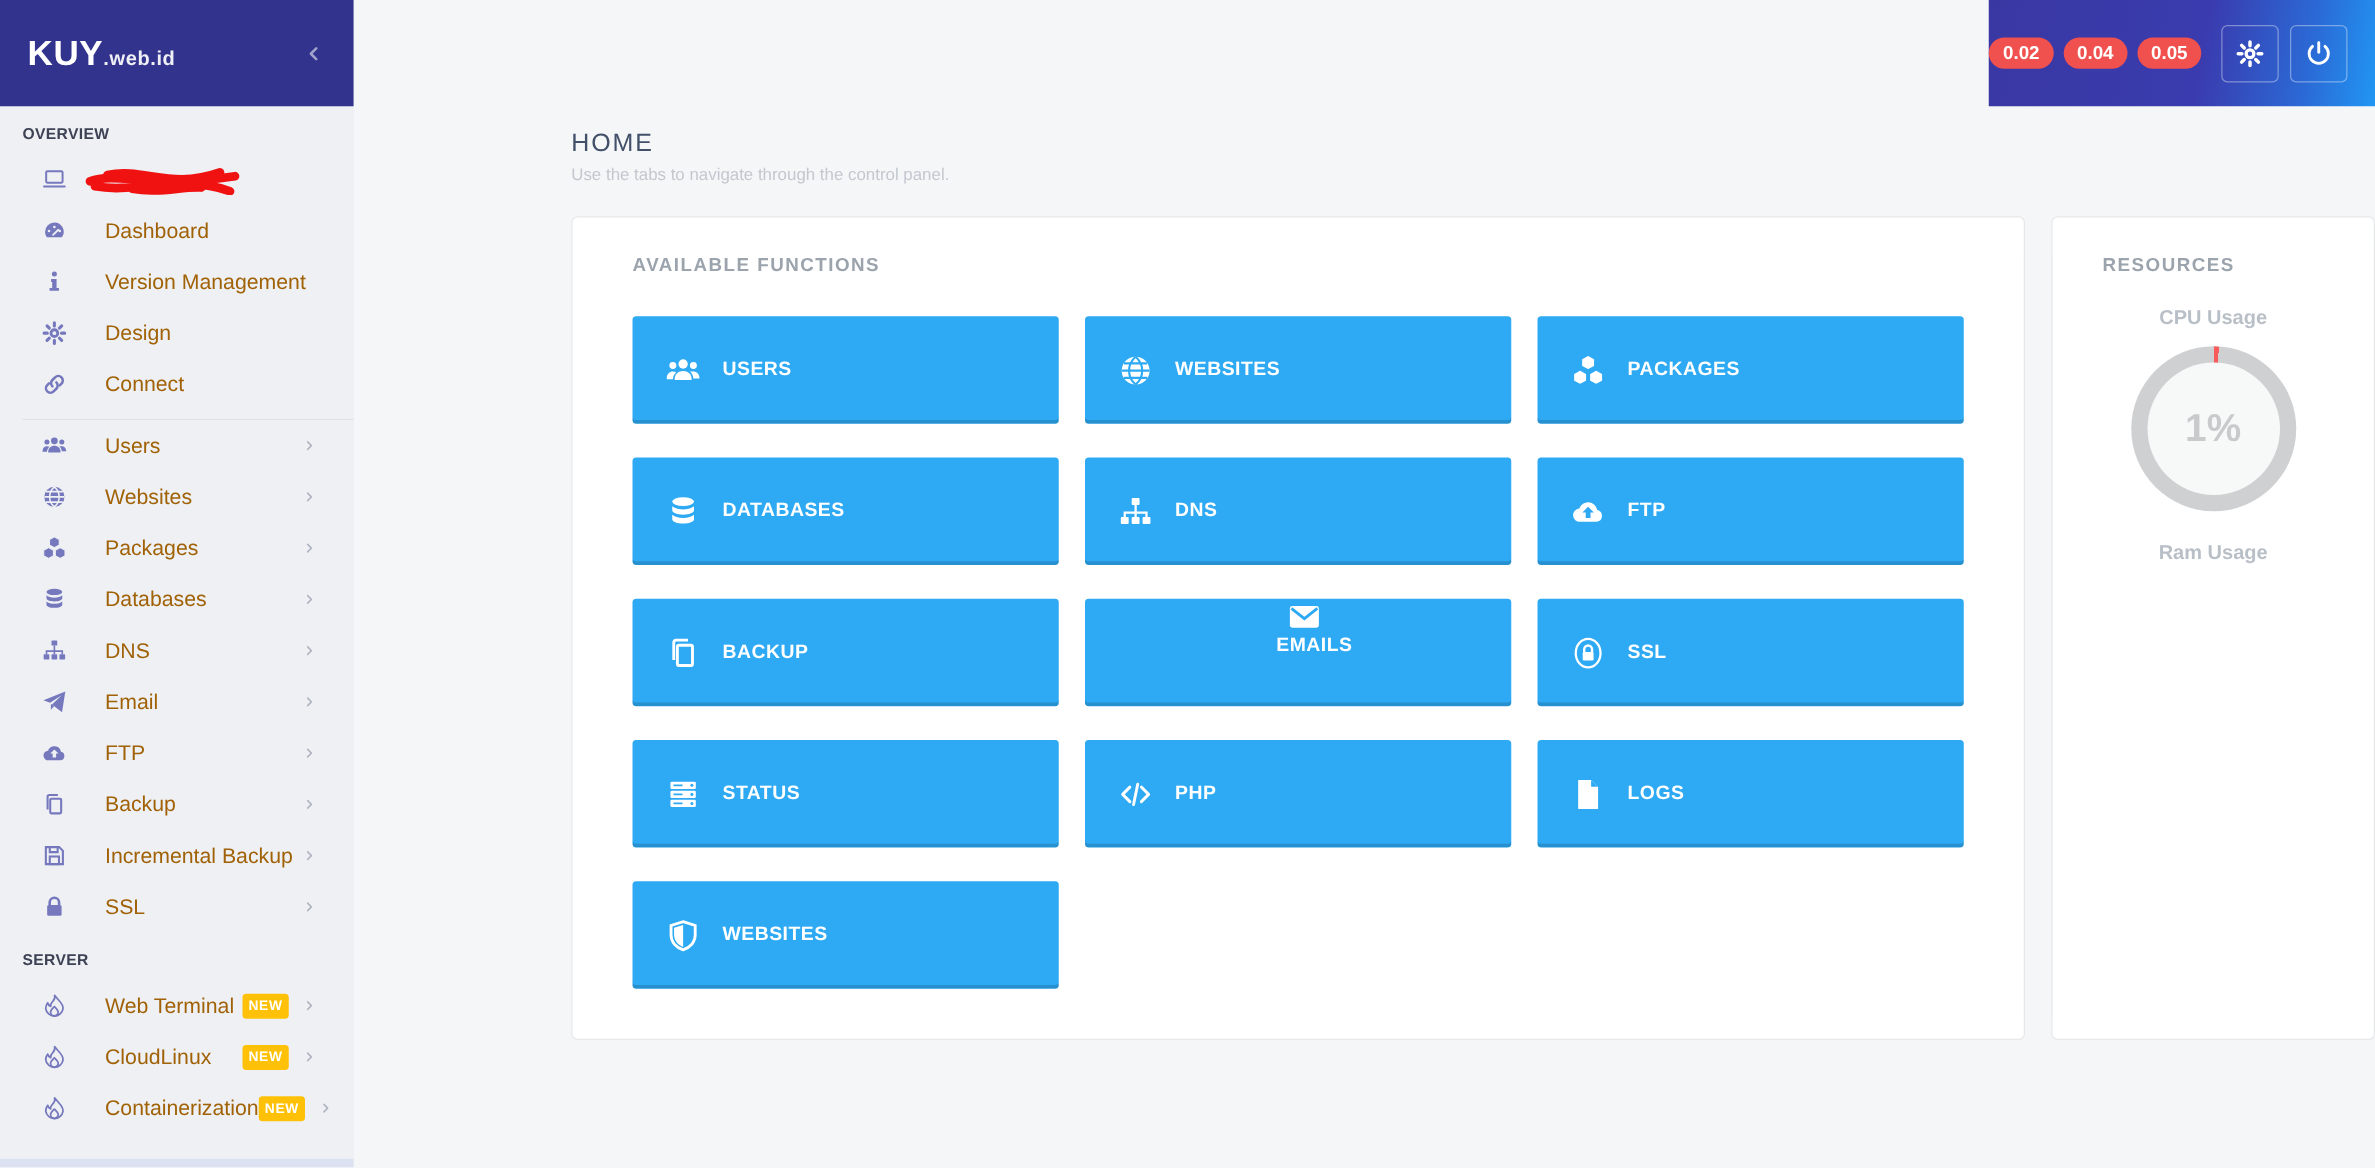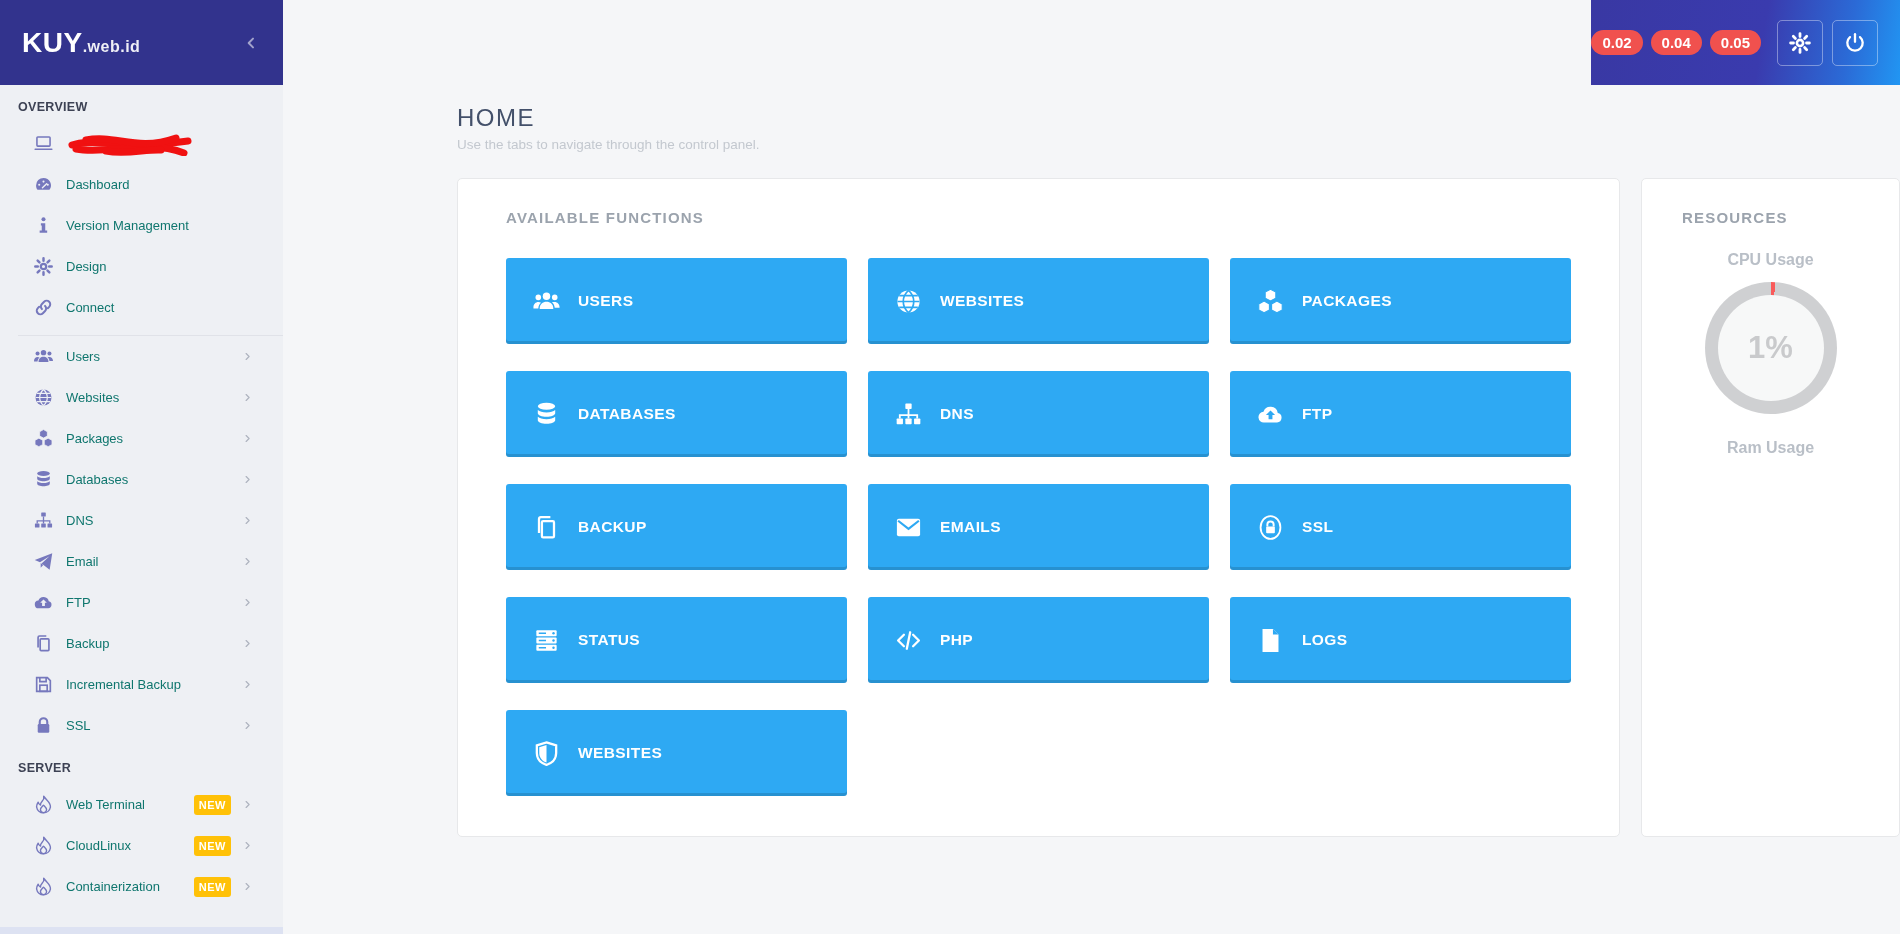--- a/index.html
+++ b/index.html
@@ -15,41 +15,41 @@
   .collapse-btn { width: 16px; height: 16px; color: rgba(255,255,255,.55); cursor: pointer; }
   .collapse-btn svg { width: 100%; height: 100%; display: block; }
 
   .nav-section-label { font-size: 12.5px; font-weight: bold; color: #3d4254; padding: 15px 18px 9px; letter-spacing: .3px; }
   .nav-section.divided { border-top: 1px solid #e0e2e8; margin: 7px 0 0 18px; }
   .nav-section.divided .nav-section-label { padding-left: 0; }
   .nav-section.divided .nav-item { padding-left: 15px; }
   .nav-item { display: flex; align-items: center; height: 41px; padding: 0 30px 0 33px; cursor: pointer; }
   .nav-icon { width: 21px; height: 21px; margin-right: 12px; color: #7678bd; flex: none; --cut: #eef0f4; }
   .nav-icon svg { width: 100%; height: 100%; display: block; }
-  .nav-label { flex: 1; font-size: 13px; color: #0f766e; white-space: nowrap; }
+  .nav-label { flex: 1; font-size: 17px; color: #a16207; white-space: nowrap; margin-left: 18px; }
   .nav-chevron { width: 11px; height: 11px; color: #aeb3bf; flex: none; }
   .nav-chevron svg { width: 100%; height: 100%; display: block; }
   .badge-new { background: #ffc107; color: #fff; font-size: 11px; font-weight: bold; letter-spacing: .5px; padding: 4px 5px; border-radius: 3px; margin-right: 11px; }
   .scribble { flex: 1; height: 24px; }
   .scribble svg { height: 24px; display: block; }
   .sidebar-strip { position: absolute; bottom: 0; left: 0; right: 0; height: 7px; background: #dde2f2; }
 
   
   .main { flex: 1; display: flex; flex-direction: column; min-width: 0; align-items: flex-end; }
   .topbar { height: 85px; flex: none; background: linear-gradient(100deg, #3938a3 0%, #3a3bae 55%, #2b6ad6 82%, #2196f3 100%); display: flex; align-items: center; justify-content: flex-end; padding-right: 22px; }
   .load-badges { display: flex; gap: 8px; margin-right: 16px; }
   .load-badge { background: #f0514e; color: #fff; font-weight: bold; font-size: 15px; padding: 4px 11px; border-radius: 13px; }
   .topbar-btns { display: flex; gap: 9px; }
   .topbar-btn { width: 46px; height: 46px; background: transparent; border: 1px solid rgba(255,255,255,.38); border-radius: 5px; display: flex; align-items: center; justify-content: center; color: #fff; cursor: pointer; }
   .topbar-btn .tb-icon { width: 24px; height: 24px; }
   .topbar-btn .tb-icon svg { width: 100%; height: 100%; display: block; }
 
   
   .content { flex: 1; padding: 19px 0 0 34px; overflow: hidden; }
-  .page-title { font-size: 24px; font-weight: 300; color: #43506a; letter-spacing: 1.5px; }
+  .page-title { font-size: 20px; font-weight: 300; color: #43506a; letter-spacing: 1.5px; }
   .page-subtitle { font-size: 13.5px; color: #c3c8cf; margin-top: 5px; }
   .content-row { display: flex; gap: 21px; margin-top: 26px; align-items: stretch; font-weight: bold; }
   .panel { background: #fff; border: 1px solid #e7e8ea; border-radius: 5px; }
   .panel-heading { font-size: 15px; color: #9ba3ad; letter-spacing: 1.2px; }
 
   .panel-functions { width: 1163px; padding: 30px 48px 40px; }
   .tiles { margin-top: 32px; display: grid; grid-template-columns: repeat(3, 341px); column-gap: 21px; row-gap: 27px; }
   .tile { height: 86px; background: #2ea9f3; border-radius: 3px; box-shadow: inset 0 -3px 0 rgba(0,0,0,.14); display: flex; align-items: center; padding-left: 26px; cursor: pointer; }
   .tile-icon { width: 29px; height: 29px; margin-right: 17px; color: #fff; flex: none; --cut: #2ea9f3; }
   .tile-icon svg { width: 100%; height: 100%; display: block; }
@@ -453,21 +453,21 @@
               </div>
               <div class="tile" style="background: rgb(46, 169, 243);">
                 <span class="tile-icon">
                   <svg viewBox="0 0 24 24" fill="none" stroke="currentColor" stroke-width="1.9">
                     <rect x="8.2" y="6.8" width="10" height="13.4" rx="1"></rect>
                     <path d="M5.8 16.6V5a1.6 1.6 0 0 1 1.6-1.6h7.8"></path>
                   </svg>
                 </span>
                 <span class="tile-label">BACKUP</span>
               </div>
-              <div class="tile" style="background: rgb(46, 169, 243);">
+              <div class="tile" style="background: rgb(46, 169, 243); flex-direction: column;">
                 <span class="tile-icon">
                   <svg viewBox="0 0 24 24">
                     <rect x="2.4" y="4.8" width="19.2" height="14.4" rx="1.6" fill="currentColor"></rect>
                     <path d="M3.4 6.4L12 13.2l8.6-6.8" fill="none" stroke="var(--cut)" stroke-width="1.8"></path>
                   </svg>
                 </span>
                 <span class="tile-label">EMAILS</span>
               </div>
               <div class="tile" style="background: rgb(46, 169, 243);">
                 <span class="tile-icon">

